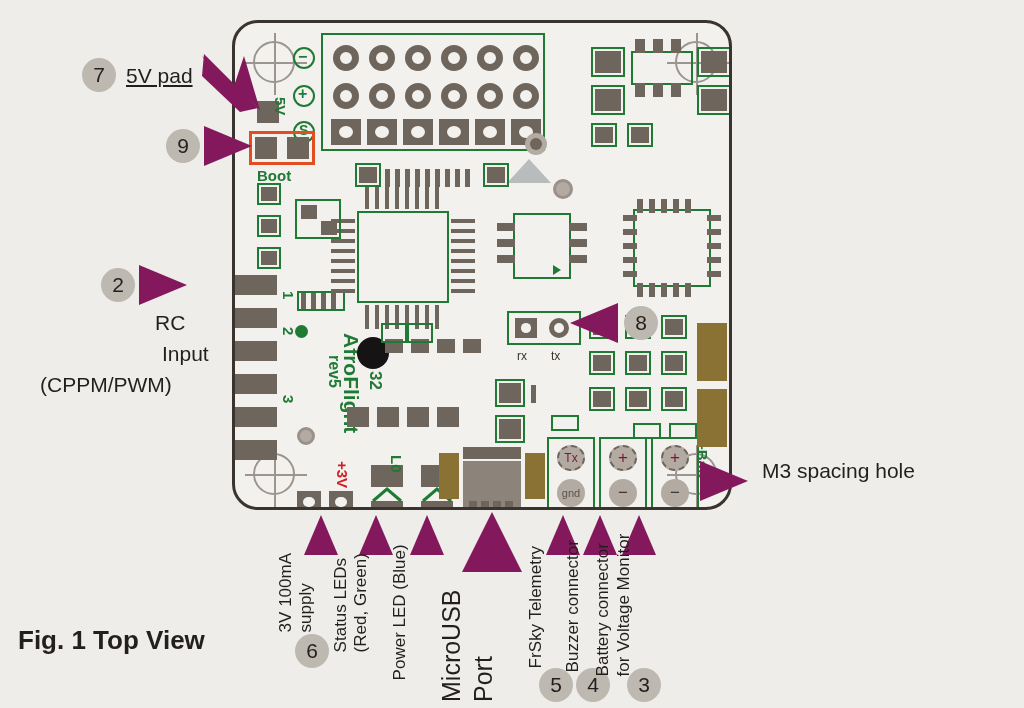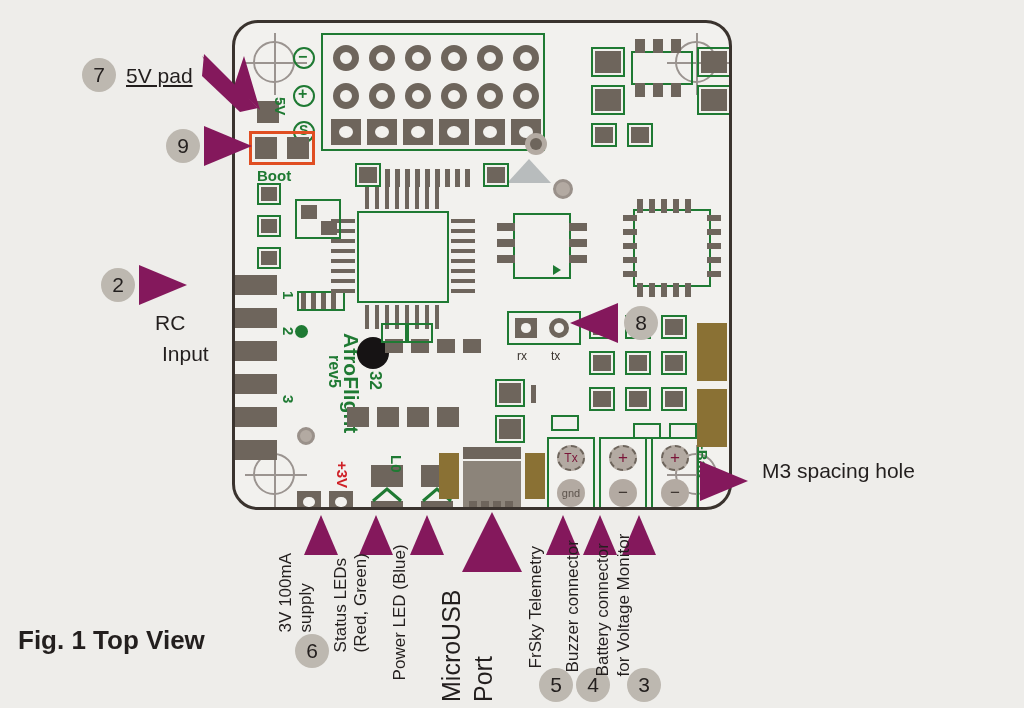--- a/index.html
+++ b/index.html
@@ -396,20 +396,21 @@
     <polygon points="4,2 58,56 40,60 2,24" fill="#84185c"></polygon>
   </svg>
 
   <div class="cnum" style="left:166px; top:129px;">9</div>
   <div class="arrow right" style="left:204px; top:126px;"></div>
 
   <div class="cnum" style="left:101px; top:268px;">2</div>
   <div class="arrow right" style="left:139px; top:265px;"></div>
   <div class="lbl" style="left:155px; top:310px;">RC</div>
   <div class="lbl" style="left:134px; top:341px;margin-left:28px;">Input</div>
+  <div class="lbl" style="left:40px; top:372px;">(CPPM/PWM)</div>
 
   <div class="cnum" style="left:624px; top:306px;">8</div>
   <div class="arrow left" style="left:570px; top:303px;"></div>
 
   <div class="arrow right" style="left:700px; top:461px;"></div>
   <div class="lbl" style="left:762px; top:458px;">M3 spacing hole</div>
 
   <div class="arrow up" style="left:304px; top:515px;"></div>
   <div class="vlbl" style="left:296px; top:612px;">3V 100mA</div>
   <div class="vlbl" style="left:316px; top:612px;">supply</div>

